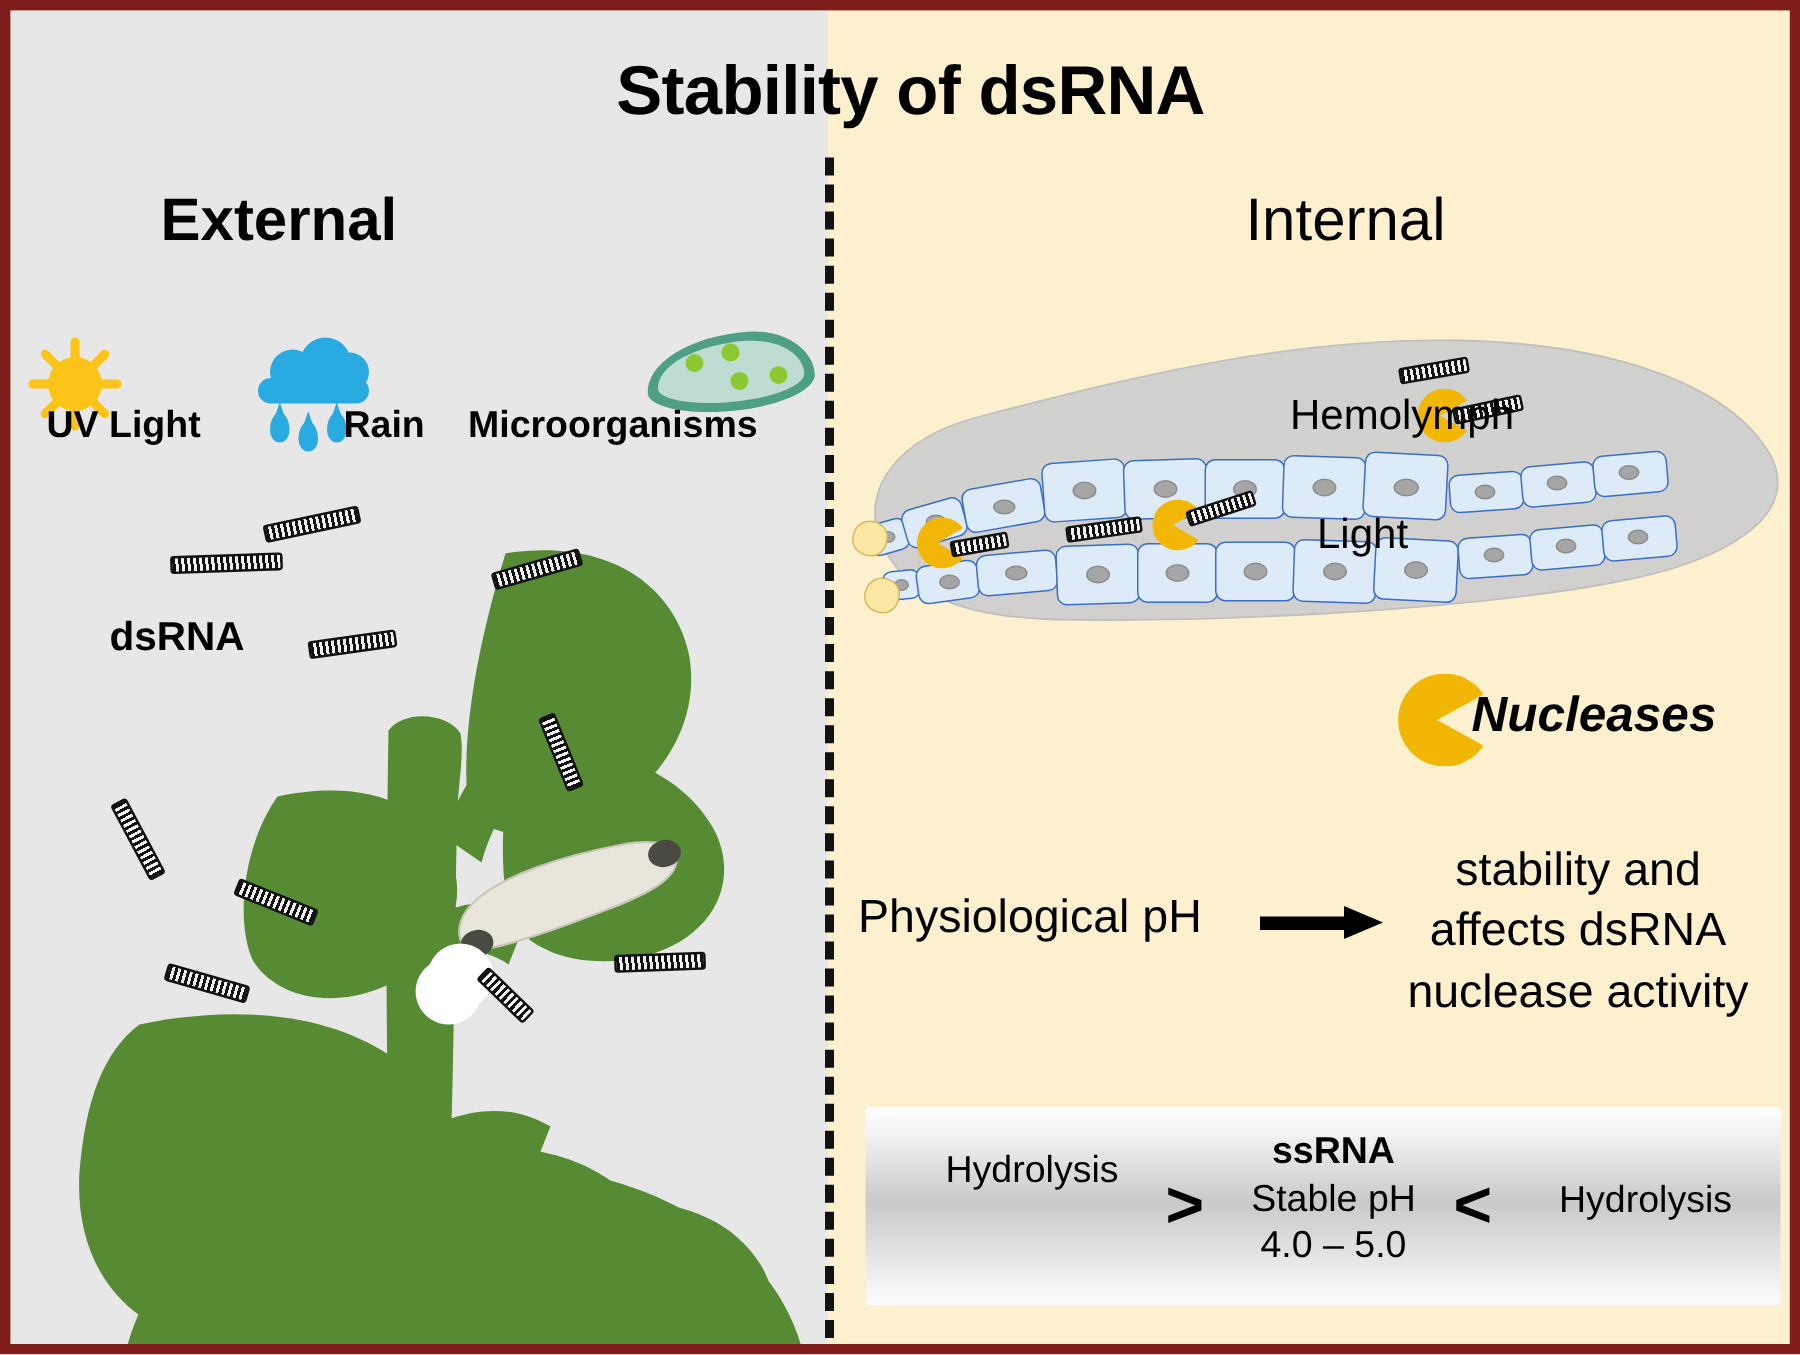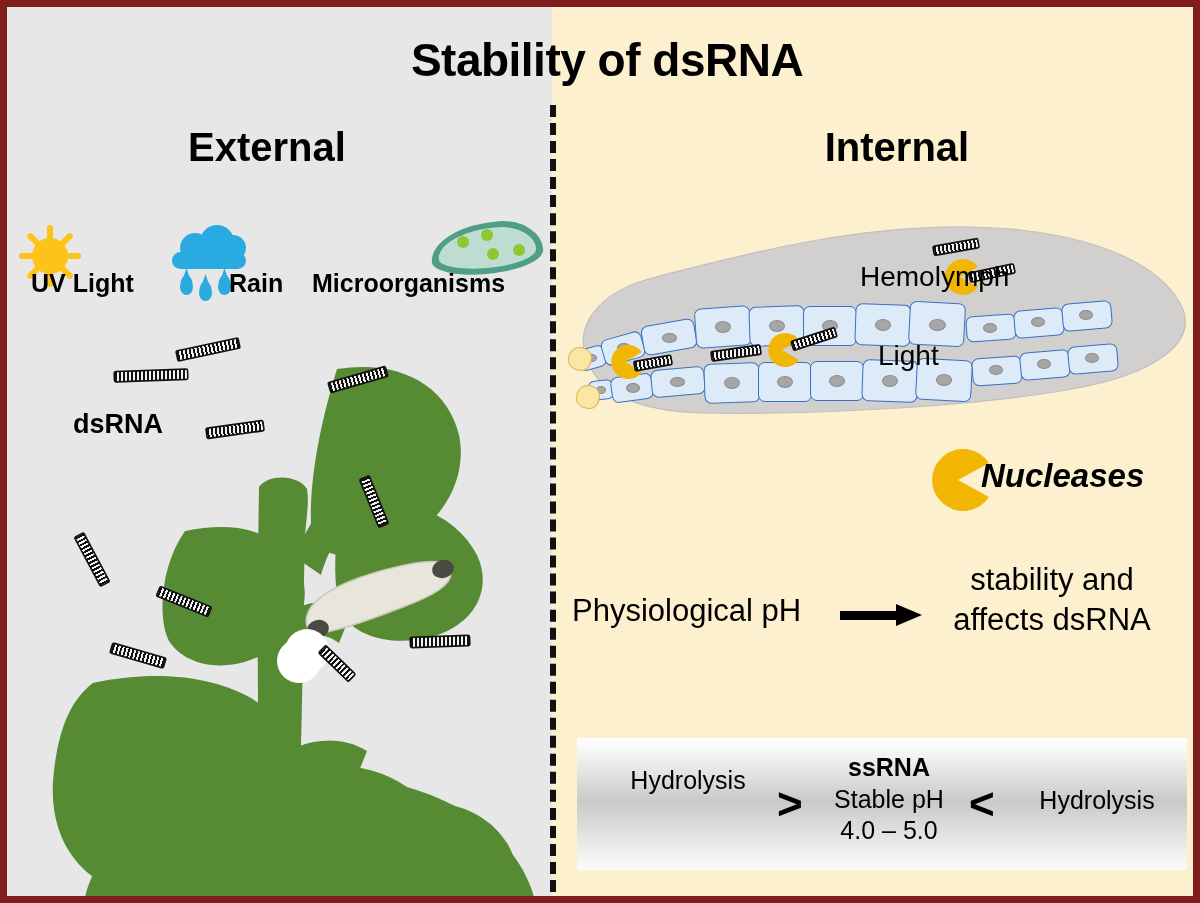--- a/index.html
+++ b/index.html
@@ -30,25 +30,25 @@
 
   
   .fig-title{
     position:absolute;left:0;top:26px;width:1200px;
     text-align:center;
     font-size:46px;font-weight:bold;color:#000;
     letter-spacing:-0.5px;
   }
   .head-external{
     position:absolute;left:100px;top:118px;width:320px;
-    text-align:center;font-size:40px;font-weight:bold;color:#000;
+    font-size:40px;font-weight:bold;color:#000;
   }
   .head-internal{
     position:absolute;left:730px;top:118px;width:320px;
-    text-align:center;font-size:40px;font-weight:bold;color:#000;
+    text-align:center;font-size:40px;font-weight:normal;color:#000;
   }
 
   
   .lbl-uv{position:absolute;left:24px;top:262px;font-size:25px;font-weight:bold;color:#000;}
   .lbl-rain{position:absolute;left:222px;top:262px;font-size:25px;font-weight:bold;color:#000;}
   .lbl-micro{position:absolute;left:305px;top:262px;font-size:25px;font-weight:bold;color:#000;}
   .lbl-dsrna{position:absolute;left:66px;top:402px;font-size:27px;font-weight:bold;color:#000;}
 
   
   .sun{position:absolute;left:6px;top:212px;width:74px;height:74px;}
@@ -329,20 +329,21 @@
   <div class="lbl-nuc">Nucleases</div>
 
   <div class="lbl-ph">Physiological pH</div>
   <div class="ph-arrow">
     <div class="shaft"></div>
       <div class="head"></div>
   </div>
   <div class="ph-effect">
     <div>stability and</div>
     <div>affects dsRNA</div>
+    <div>nuclease activity</div>
   </div>
 
   <div class="gradbox">
     <div class="gb-left">
       <div>Hydrolysis</div>
     </div>
     <div class="chev chev-gt">&gt;</div>
     <div class="gb-mid">
       <div class="bold">ssRNA</div>
       <div>Stable pH</div>

